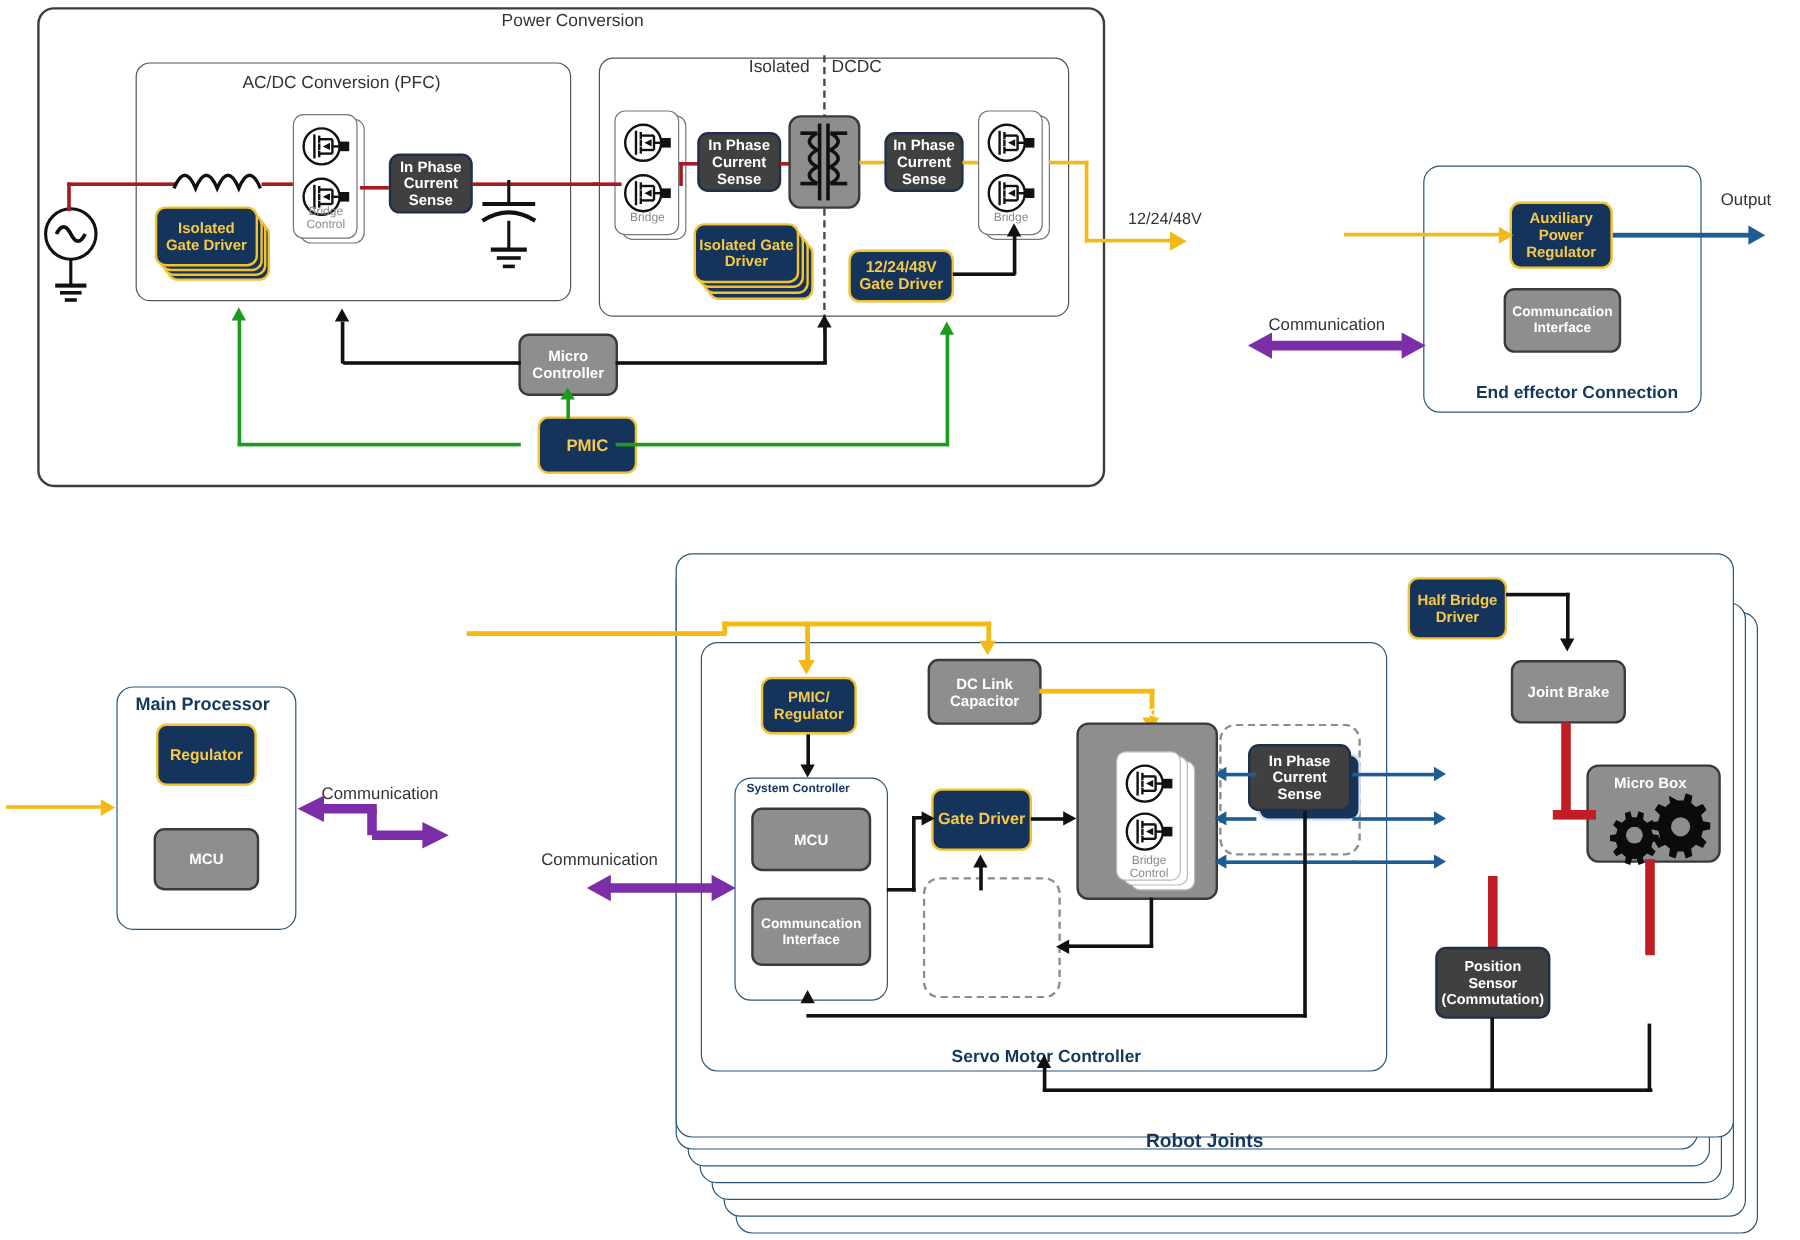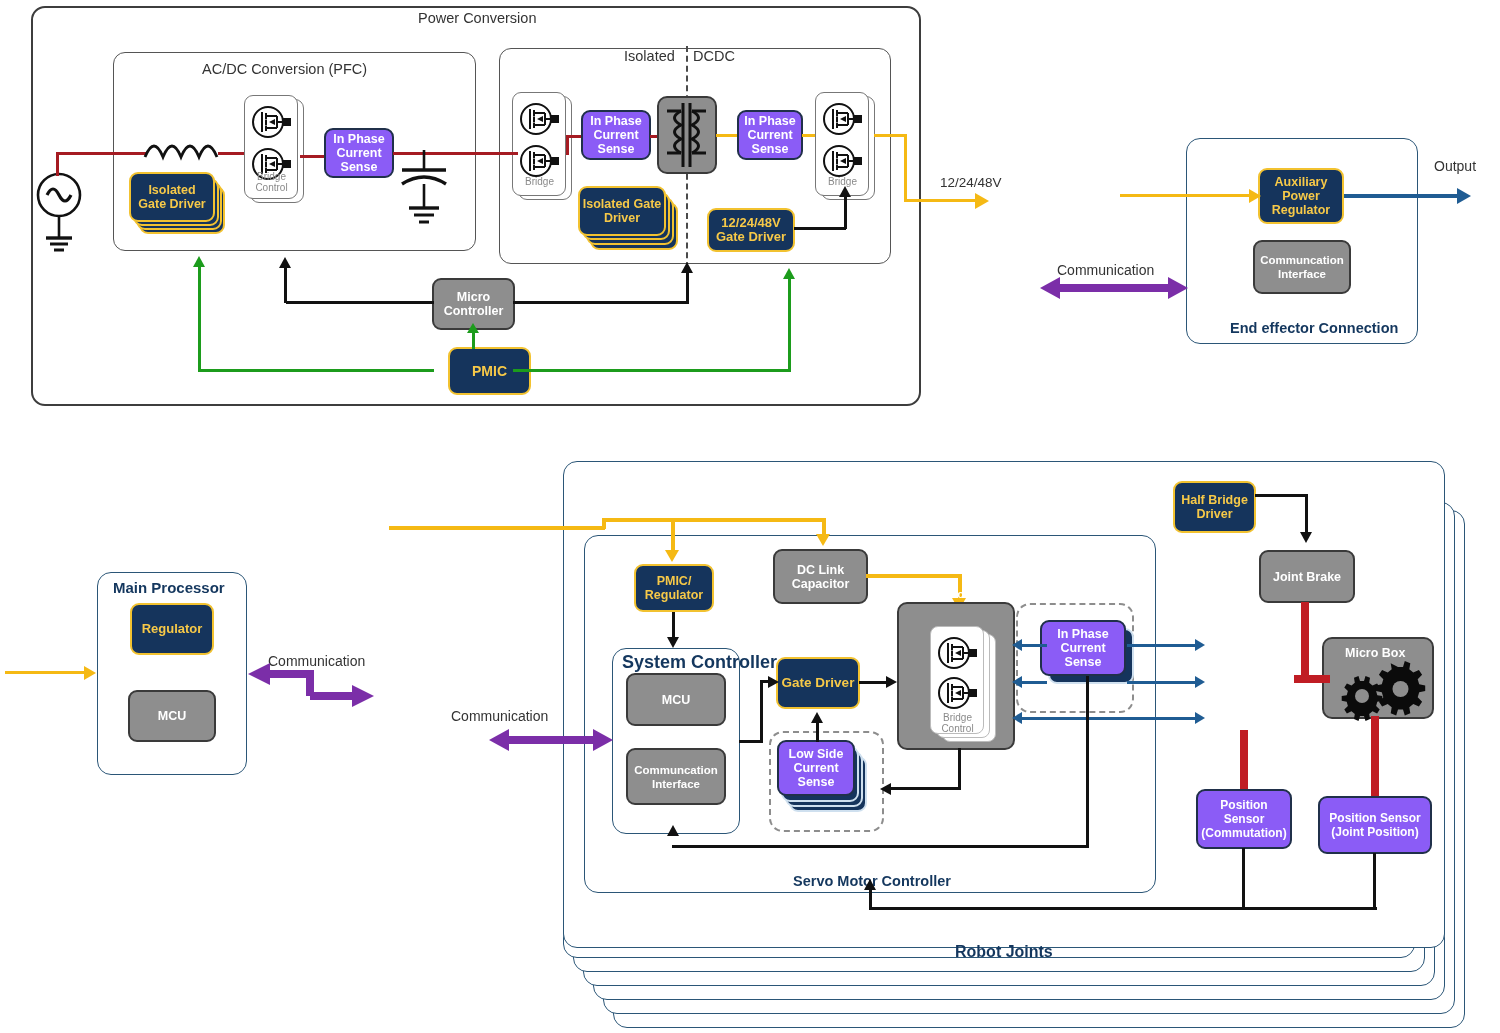--- a/index.html
+++ b/index.html
@@ -19,21 +19,21 @@
   
   .ttl{position:absolute;color:#333;font-size:14.5px;white-space:nowrap;}
   .ttl-blue{position:absolute;color:#14375e;font-size:14.5px;font-weight:bold;white-space:nowrap;}
   .ttl-gray{position:absolute;color:#8a8a8a;font-size:10px;line-height:11px;text-align:center;white-space:nowrap;}
 
   
   .navy{position:absolute;box-sizing:border-box;background:#15345c;border:2px solid #f2c230;border-radius:9px;
         color:#f7c948;font-size:12.5px;font-weight:bold;line-height:14px;text-align:center;
         display:flex;align-items:center;justify-content:center;padding:2px;}
   
-  .navyw{position:absolute;box-sizing:border-box;background:#8b5cf6;border:2px solid #20304a;border-radius:9px;
+  .navyw{position:absolute;box-sizing:border-box;background:#404040;border:2px solid #20304a;border-radius:9px;
         color:#ffffff;font-size:12.5px;font-weight:bold;line-height:14px;text-align:center;
         display:flex;align-items:center;justify-content:center;padding:2px;}
   
   .gray{position:absolute;box-sizing:border-box;background:#8e8e8e;border:2px solid #3a3a3a;border-radius:9px;
         color:#ffffff;font-size:12.5px;font-weight:bold;line-height:14px;text-align:center;
         display:flex;align-items:center;justify-content:center;padding:2px;}
 
   
   .stackwrap{position:absolute;}
   .stack-l{position:absolute;box-sizing:border-box;background:#15345c;border:2px solid #f2c230;border-radius:9px;}
@@ -335,21 +335,21 @@
   <div class="gray" style="left:773px;top:549px;width:95px;height:55px;">DC Link Capacitor</div>
 
   <div class="w w-ylw" style="left:866px;top:574px;width:96px;height:3.6px;"></div>
   <div class="w w-ylw" style="left:958px;top:574px;width:3.6px;height:28px;"></div>
   <div class="ah" style="left:952px;top:598px;border-left:7.5px solid transparent;border-right:7.5px solid transparent;border-top:12px solid #f5b914;"></div>
 
   <div class="w w-blk" style="left:672px;top:612px;width:3px;height:28px;"></div>
   <div class="ah" style="left:667px;top:637px;border-left:6.5px solid transparent;border-right:6.5px solid transparent;border-top:11px solid #111;"></div>
 
   <div class="panel-blue" style="left:612px;top:648px;width:128px;height:186px;"></div>
-  <div class="ttl-blue" style="left:622px;top:652px;font-size:18px;">System Controller</div>
+  <div class="ttl-blue" style="left:622px;top:652px;font-size:10px;">System Controller</div>
   <div class="gray" style="left:626px;top:673px;width:100px;height:53px;">MCU</div>
   <div class="gray" style="left:626px;top:748px;width:100px;height:57px;font-size:11.5px;">Communcation Interface</div>
 
   <div class="lbl" style="left:451px;top:708px;">Communication</div>
   <svg class="sym" style="left:489px;top:727px;width:124px;height:26px;">
     <line x1="18" y1="13" x2="106" y2="13" stroke="#7b2ea8" stroke-width="8"></line>
     <polygon points="0,13 20,2 20,24" fill="#7b2ea8"></polygon>
     <polygon points="124,13 104,2 104,24" fill="#7b2ea8"></polygon>
   </svg>
 
@@ -357,26 +357,20 @@
 
   <div class="w w-blk" style="left:739px;top:740px;width:24px;height:3px;"></div>
   <div class="w w-blk" style="left:760px;top:680px;width:3px;height:63px;"></div>
   <div class="w w-blk" style="left:760px;top:680px;width:10px;height:3px;"></div>
   <div class="ah" style="left:768px;top:676px;border-top:6.5px solid transparent;border-bottom:6.5px solid transparent;border-left:11px solid #111;"></div>
 
   <div class="w w-blk" style="left:859px;top:681px;width:30px;height:3px;"></div>
   <div class="ah" style="left:886px;top:676px;border-top:6.5px solid transparent;border-bottom:6.5px solid transparent;border-left:11px solid #111;"></div>
 
   <div class="panel-dash" style="left:769px;top:731px;width:115px;height:101px;"></div>
-  <div class="stackwrap" style="left:777px;top:740px;width:100px;height:85px;">
-    <div class="abs" style="left:12px;top:16px;width:78px;height:56px;background:#15345c;border:2px solid #cfe0ef;border-radius:9px;"></div>
-    <div class="abs" style="left:8px;top:11px;width:78px;height:56px;background:#15345c;border:2px solid #cfe0ef;border-radius:9px;"></div>
-    <div class="abs" style="left:4px;top:6px;width:78px;height:56px;background:#15345c;border:2px solid #cfe0ef;border-radius:9px;"></div>
-    <div class="navyw" style="left:0px;top:0px;width:78px;height:56px;border-color:#20304a;">Low Side Current Sense</div>
-  </div>
 
   <div class="w w-blk" style="left:816px;top:722px;width:3px;height:20px;"></div>
   <div class="ah" style="left:811px;top:712px;border-left:6.5px solid transparent;border-right:6.5px solid transparent;border-bottom:11px solid #111;"></div>
 
   <div class="abs" style="left:897px;top:602px;width:118px;height:148px;background:#8e8e8e;border:2px solid #3a3a3a;border-radius:10px;"></div>
   <div class="ttl" style="left:903px;top:588px;color:#ffffff;font-size:11.5px;font-weight:bold;">3 Phase Power Stage</div>
   <div class="abs" style="left:930px;top:626px;width:72px;height:118px;">
     <div class="abs" style="left:12px;top:8px;width:54px;height:108px;border:1.4px solid #bbb;border-radius:8px;background:#fff;"></div>
     <div class="abs" style="left:6px;top:4px;width:54px;height:108px;border:1.4px solid #bbb;border-radius:8px;background:#fff;"></div>
     <div class="abs" style="left:0px;top:0px;width:54px;height:108px;border:1.4px solid #bbb;border-radius:8px;background:#fff;"></div>
@@ -458,21 +452,20 @@
       <circle cx="64.5" cy="24" r="8" fill="#8e8e8e"></circle>
     </g>
   </svg>
 
   <div class="w w-thickred" style="left:1301px;top:602px;width:8px;height:77px;"></div>
   <div class="w w-thickred" style="left:1294px;top:675px;width:36px;height:8px;"></div>
   <div class="w w-thickred" style="left:1240px;top:730px;width:8px;height:60px;"></div>
   <div class="w w-thickred" style="left:1371px;top:716px;width:8px;height:80px;"></div>
 
   <div class="navyw" style="left:1196px;top:789px;width:96px;height:60px;font-size:12px;">Position Sensor (Commutation)</div>
-  <div class="navyw" style="left:1318px;top:796px;width:114px;height:58px;font-size:12px;">Position Sensor (Joint Position)</div>
 
   <div class="w w-blk" style="left:1242px;top:848px;width:3px;height:62px;"></div>
   <div class="w w-blk" style="left:1373px;top:853px;width:3px;height:57px;"></div>
   <div class="w w-blk" style="left:869px;top:907px;width:508px;height:3px;"></div>
   <div class="w w-blk" style="left:869px;top:889px;width:3px;height:21px;"></div>
   <div class="ah" style="left:864px;top:879px;border-left:6.5px solid transparent;border-right:6.5px solid transparent;border-bottom:11px solid #111;"></div>
 
 </div>
 
 </body></html>

